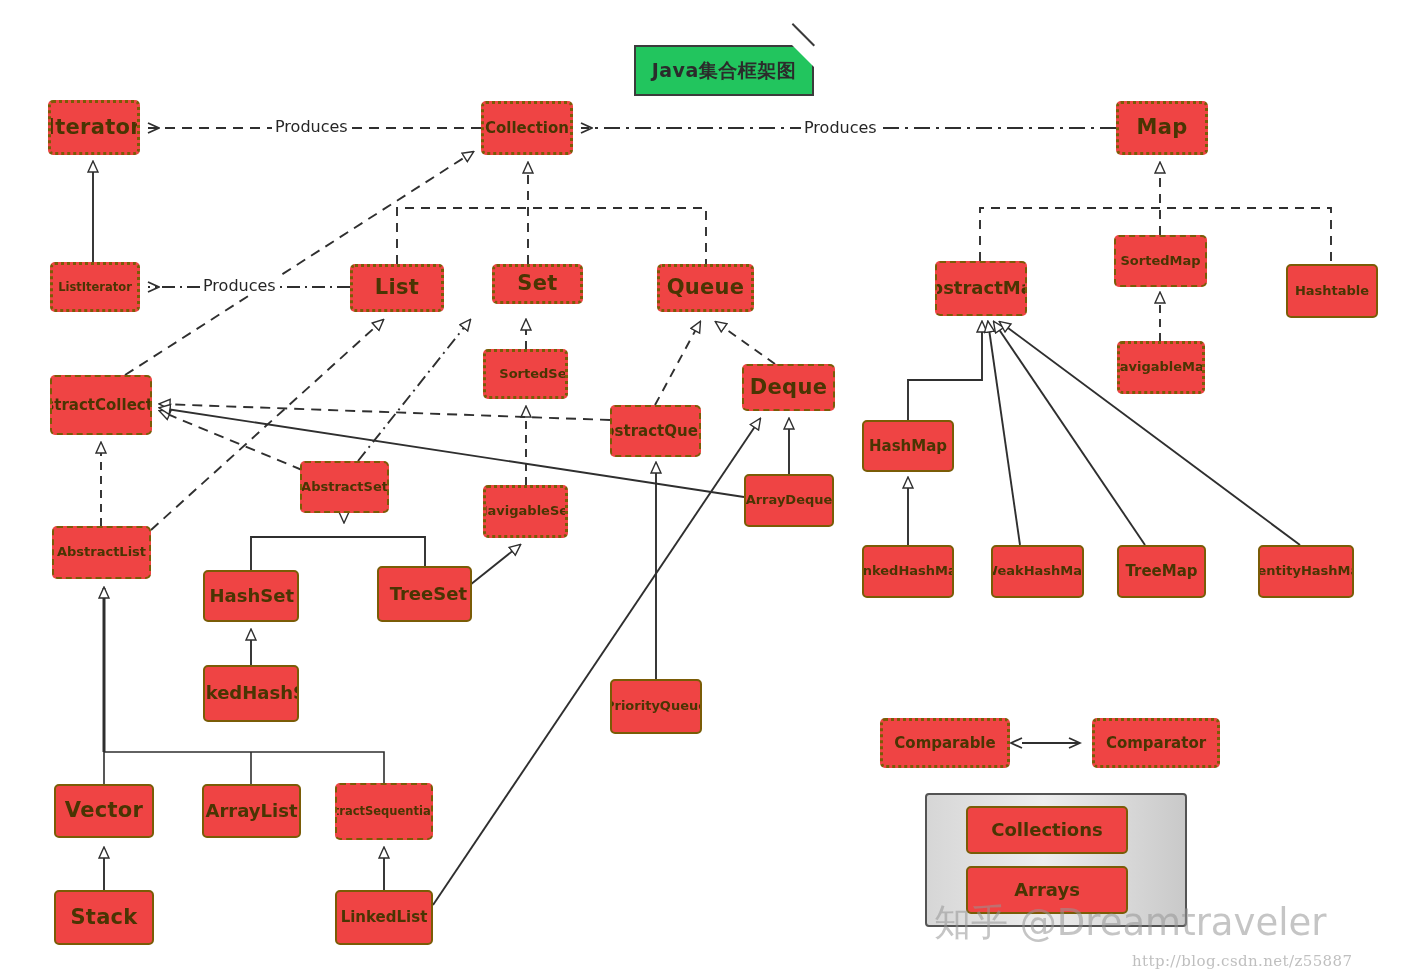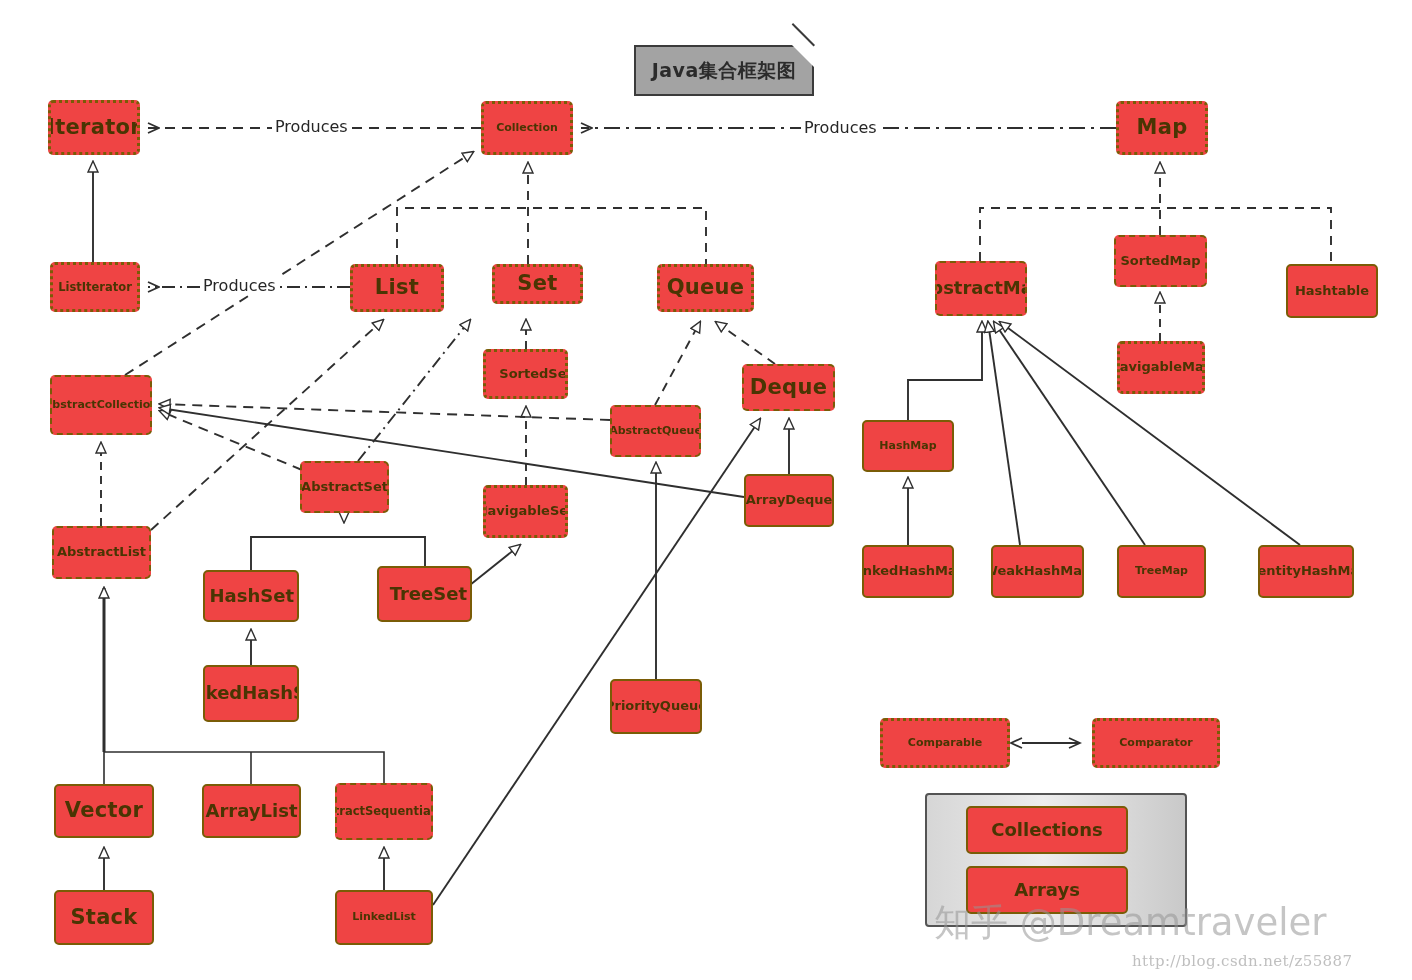--- a/index.html
+++ b/index.html
@@ -37,30 +37,30 @@
     z-index:4;
     overflow:hidden;
     padding:1px 3px;
   }
   .iface{ border-style:dotted; border-width:3px; }
   .abs  { border-style:dashed; border-width:2.5px; }
   .cls  { border-style:solid;  border-width:2px; }
 
   .fs-xl{ font-size:21px; font-weight:bold; letter-spacing:.3px;}
   .fs-lg{ font-size:18px; font-weight:bold;}
-  .fs-md{ font-size:11px; font-weight:bold;}
+  .fs-md{ font-size:15px; font-weight:bold;}
   .fs-sm{ font-size:13px; font-weight:bold;}
   .fs-xs{ font-size:11.5px; font-weight:bold;}
 
   
   #title-note{
     position:absolute;
     left:634px; top:45px;
     width:176px; height:47px;
-    background:#a3a3a3;
+    background:#22c55e;
     border:2px solid #3b3b3b;
     z-index:6;
     display:flex; align-items:center; justify-content:center;
   }
   #title-note .fold{
     position:absolute; right:-2px; top:-2px;
     width:0;height:0;
     border-left:22px solid transparent;
     border-top:22px solid #ffffff;
   }

